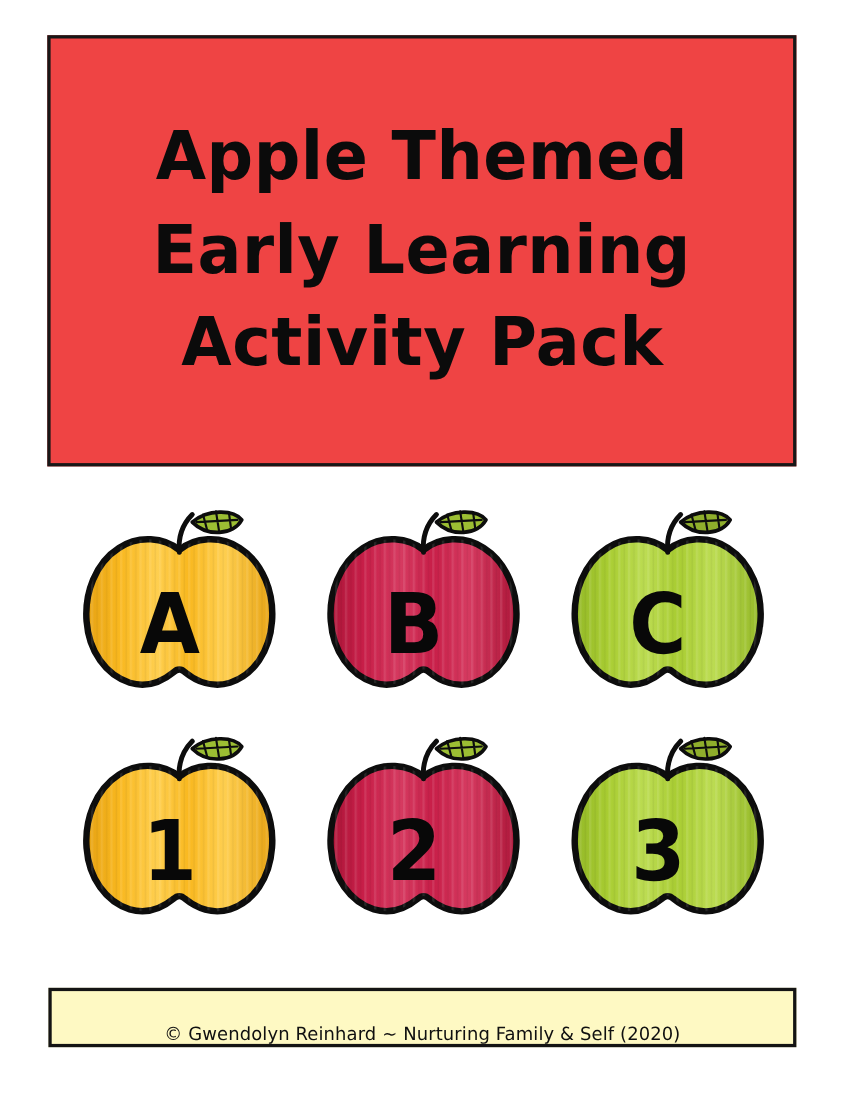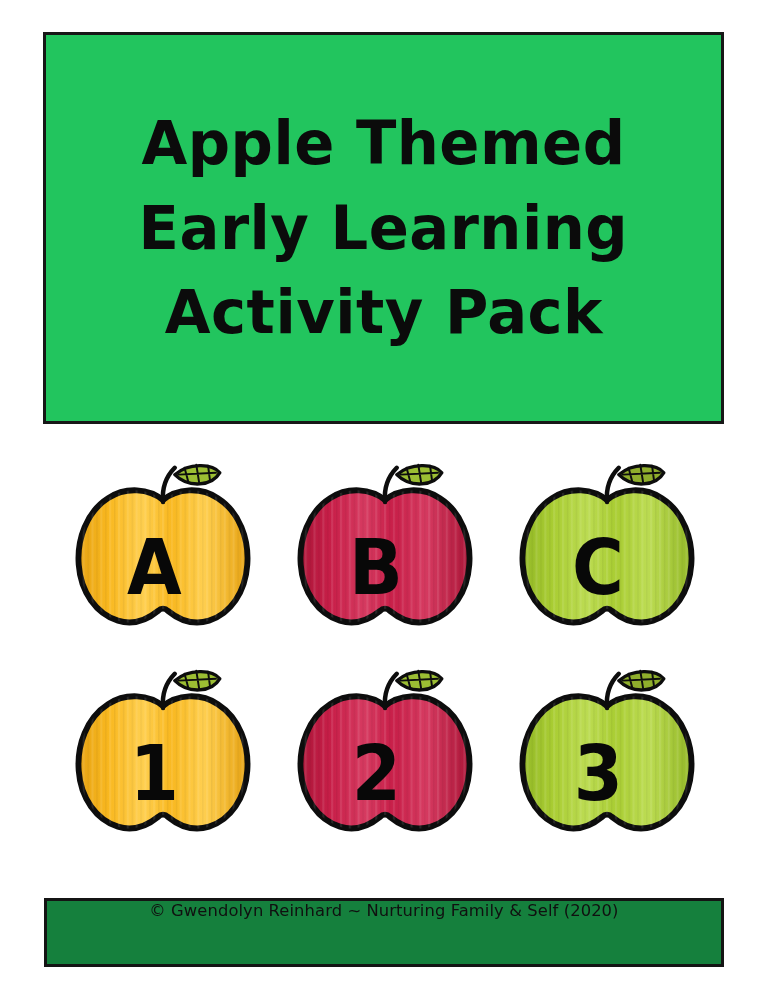--- a/index.html
+++ b/index.html
@@ -22,21 +22,21 @@
   }
 
   
   .title-box {
     position: absolute;
     left: 43px;
     top: 32px;
     width: 681px;
     height: 392px;
     box-sizing: border-box;
-    background: #22c55e;
+    background: #ef4444;
     border: 3px solid #171717;
     display: flex;
     flex-direction: column;
     align-items: center;
     justify-content: center;
     gap: 4px;
   }
   .title-line {
     color: #0b0b0b;
     font-family: "DejaVu Sans", sans-serif;
@@ -91,26 +91,26 @@
     transform: translate(-9px, 13px) scaleX(0.93);
     display: inline-block;
   }
 
   
   .footer-box {
     position: absolute;
     left: 44px;
     top: 898px;
     width: 680px;
-    height: 69px;
+    height: 54px;
     box-sizing: border-box;
-    background: #15803d;
+    background: #fef9c3;
     border: 3px solid #141414;
     display: flex;
-    align-items: flex-start;
+    align-items: flex-end;
     justify-content: center;
   }
   .footer-text {
     color: #101010;
     font-family: "DejaVu Sans", sans-serif;
     font-size: 16.5px;
     font-weight: 400;
     letter-spacing: 0.1px;
     white-space: nowrap;
     transform: scaleX(0.99);

